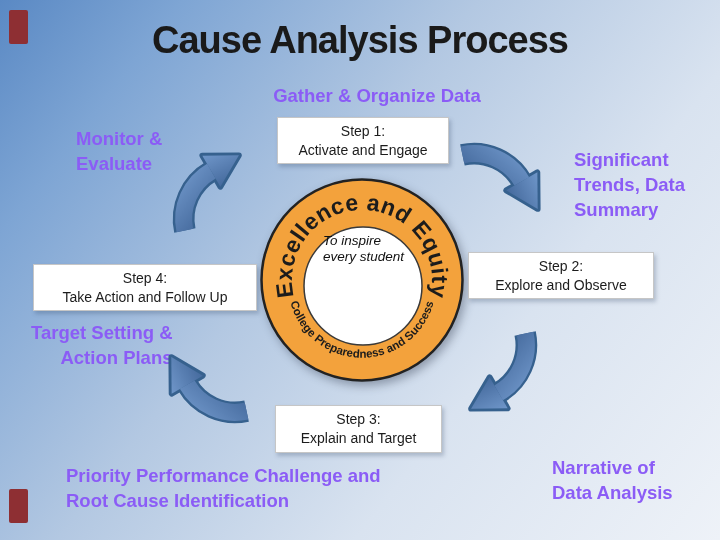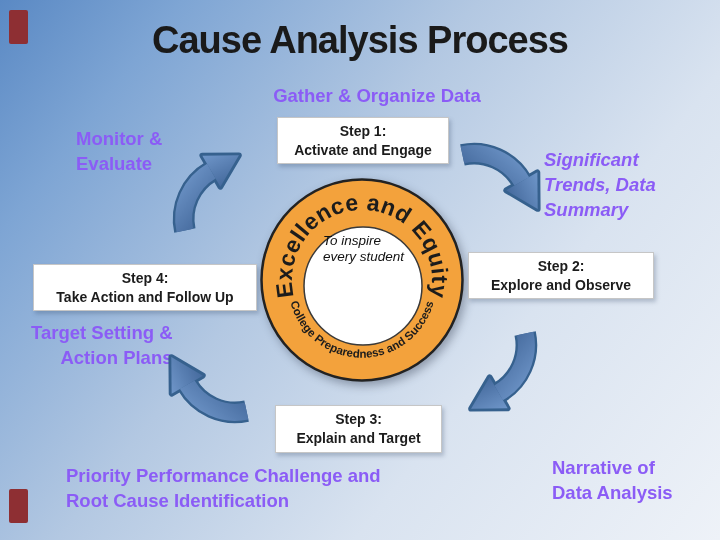--- a/index.html
+++ b/index.html
@@ -13,21 +13,21 @@
     top:19px;left:0;width:720px;text-align:center;
     font-size:38px;font-weight:bold;letter-spacing:-1px;color:#1a1a1a;
   }
   .red-label{
     color:#8b5cf6;font-weight:bold;font-size:18.5px;line-height:25px;
   }
   .step-box{
     background:#ffffff;border:1px solid #c6c6c6;
     box-shadow:1.5px 2.5px 4px rgba(40,60,90,.25);
     color:#1c1c1c;font-size:14px;line-height:19px;text-align:center;
-    display:flex;align-items:center;justify-content:center;font-weight:bold;
+    display:flex;align-items:center;justify-content:center;
   }
   .corner-accent{
     width:19px;height:34px;background:#8E2F33;border-radius:2px;
   }
   .arrow-svg{width:106px;height:106px;}
   .rot90{transform:rotate(90deg);}
   .rot180{transform:rotate(180deg);}
   .rot270{transform:rotate(270deg);}
   .emblem-svg{filter:drop-shadow(3px 4px 5px rgba(20,30,50,.35));}
   .inner-text{
@@ -38,21 +38,21 @@
 </head>
 <body>
 
 <div class="abs corner-accent" style="left:9px;top:10px;"></div>
 <div class="abs corner-accent" style="left:9px;top:489px;"></div>
 
 <div class="abs slide-title">Cause Analysis Process</div>
 
 <div class="abs red-label" style="left:227px;top:83px;width:300px;text-align:center;">Gather &amp; Organize Data</div>
 <div class="abs red-label" style="left:76px;top:126px;">Monitor &amp;<br>Evaluate</div>
-<div class="abs red-label" style="left:544px;top:147px;font-style:italic;">Significant<br>Trends, Data<br>Summary</div>
+<div class="abs red-label" style="left:574px;top:147px;">Significant<br>Trends, Data<br>Summary</div>
 <div class="abs red-label" style="left:31px;top:320px;text-align:right;">Target Setting &amp;<br>Action Plans</div>
 <div class="abs red-label" style="left:552px;top:419px;margin-top:36px;">Narrative of<br>Data Analysis</div>
 <div class="abs red-label" style="left:66px;top:463px;">Priority Performance Challenge and<br>Root Cause Identification</div>
 
 <svg class="abs arrow-svg" style="left:152px;top:132px;" viewBox="0 0 100 100">
   <defs>
     <linearGradient id="ag" x1="0" y1="0" x2="0.55" y2="1">
       <stop offset="0" stop-color="#6f96c9"></stop>
       <stop offset="1" stop-color="#44699c"></stop>
     </linearGradient>

